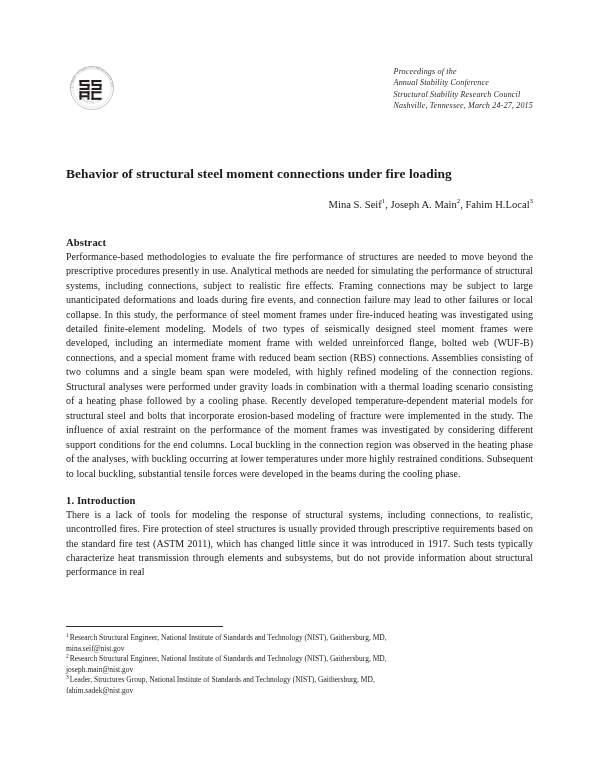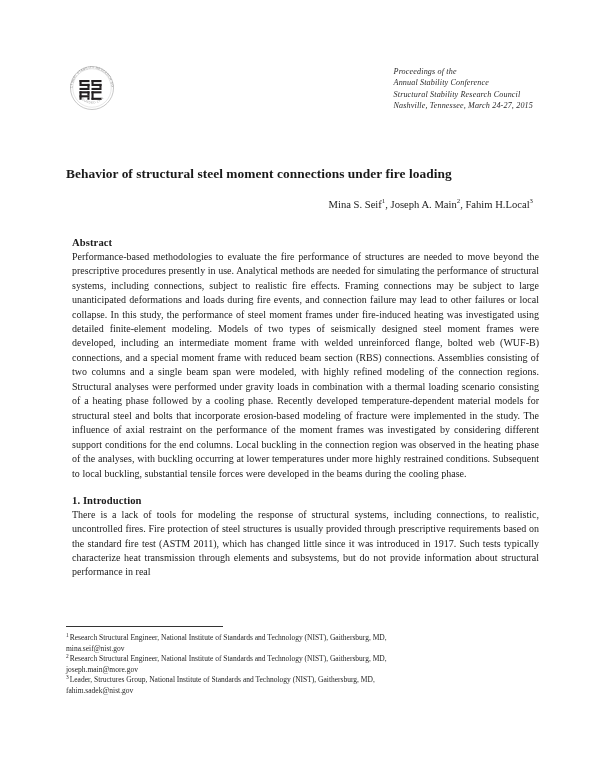--- a/index.html
+++ b/index.html
@@ -80,21 +80,20 @@
     vertical-align: super;
     line-height: 0;
   }
 
   
   .body-col {
     position: absolute;
     left: 66px;
     top: 236px;
     width: 467px;
-    margin-left: 6px;
   }
 
   h2.sec {
     font-size: 10.6px;
     font-weight: bold;
     margin: 0 0 0.5px 0;
     line-height: 13.2px;
     letter-spacing: 0.1px;
   }
 
@@ -208,18 +207,18 @@
 
     <h2 class="sec">1. Introduction</h2>
     <p class="para">There is a lack of tools for modeling the response of structural systems, including connections, to realistic, uncontrolled fires. Fire protection of steel structures is usually provided through prescriptive requirements based on the standard fire test (ASTM 2011), which has changed little since it was introduced in 1917. Such tests typically characterize heat transmission through elements and subsystems, but do not provide information about structural performance in real</p>
   </div>
 
   <div class="footnotes">
     <div class="fn-rule"></div>
 
     <p class="fn"><sup>1</sup><span>Research Structural Engineer, National Institute of Standards and Technology (NIST), Gaithersburg, MD,</span><br><span>mina.seif@nist.gov</span></p>
 
-    <p class="fn"><sup>2</sup><span>Research Structural Engineer, National Institute of Standards and Technology (NIST), Gaithersburg, MD,</span><br><span>joseph.main@more.gov</span></p>
+    <p class="fn"><sup>2</sup><span>Research Structural Engineer, National Institute of Standards and Technology (NIST), Gaithersburg, MD,</span><br><span>joseph.main@nist.gov</span></p>
 
     <p class="fn"><sup>3</sup><span>Leader, Structures Group, National Institute of Standards and Technology (NIST), Gaithersburg, MD,</span><br><span>fahim.sadek@nist.gov</span></p>
   </div>
 
 </div>
 
 </body></html>

